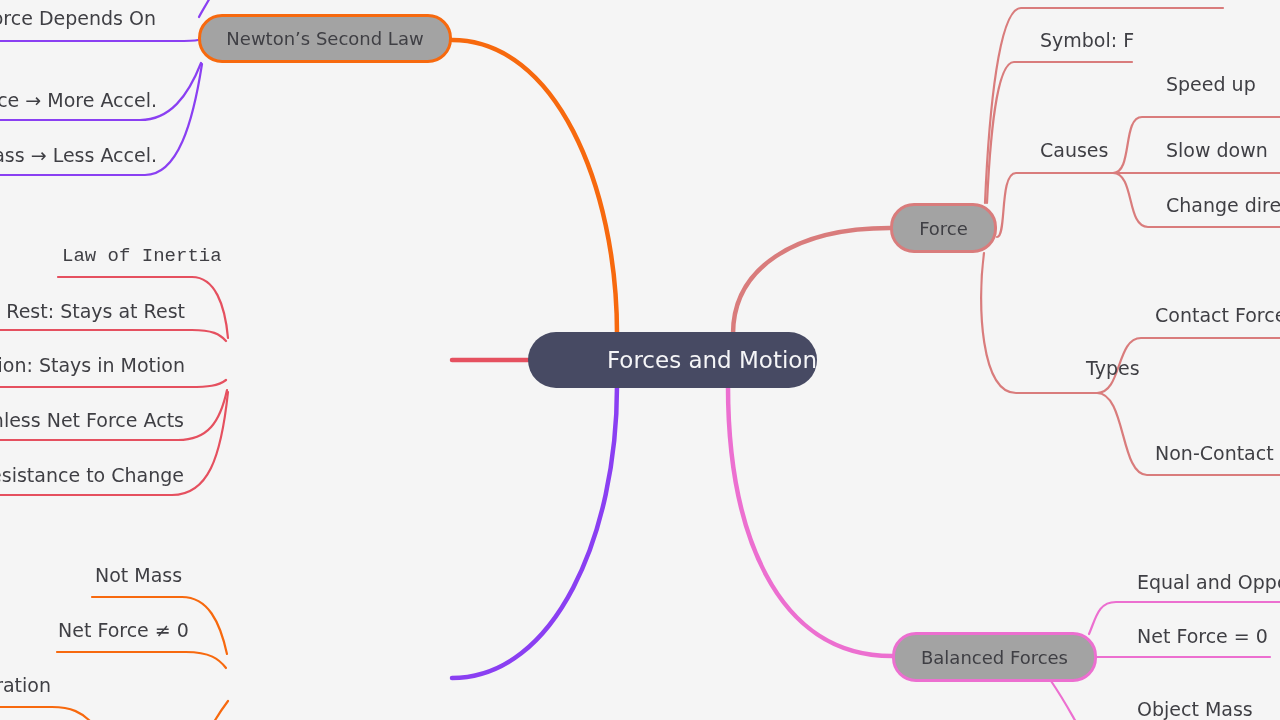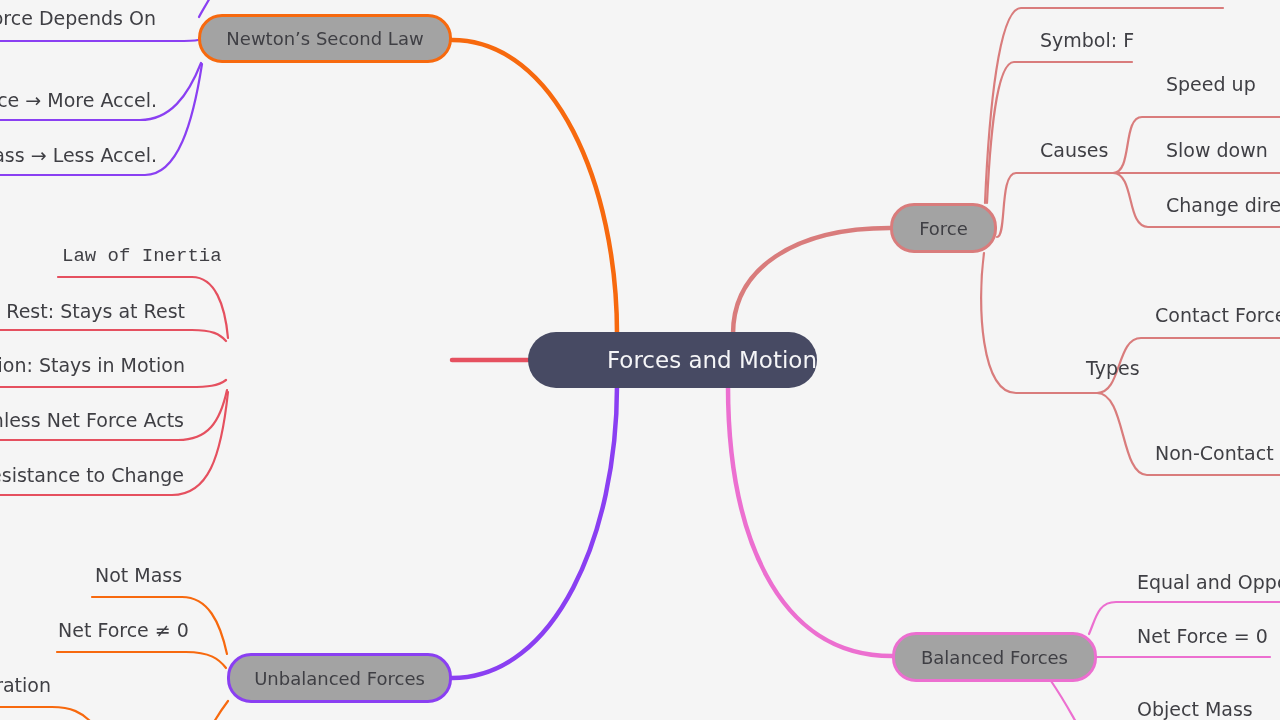--- a/index.html
+++ b/index.html
@@ -73,23 +73,20 @@
     <path class="edge-child" d="M1051,681 C1062,697 1068,708 1076,722" stroke="#ec6fd0"></path>
   </svg>
 
   <div class="root-node" style="left: 528px; top: 332px; width: 289px; height: 56px; background: rgb(71, 74, 99); color: rgb(245, 245, 247);">
     <span>Forces and Motion</span>
   </div>
 
   <div class="node" style="left: 198px; top: 14px; width: 254px; height: 49px; border-color: rgb(247, 105, 14);">
     <span>Newton’s Second Law</span>
   </div>
-  <div class="node" style="left: 227px; top: 653px; width: 225px; height: 50px; border-color: rgb(138, 63, 242);">
-    <span>Unbalanced Forces</span>
-  </div>
   <div class="node" style="left: 892px; top: 632px; width: 205px; height: 50px; border-color: rgb(236, 111, 208);">
     <span>Balanced Forces</span>
   </div>
   <div class="node" style="left: 890px; top: 203px; width: 107px; height: 50px; border-color: rgb(217, 124, 124);">
     <span>Force</span>
   </div>
 
   <div class="leaf r" style="right:1124px;top:6px;">Force Depends On</div>
   <div class="leaf r" style="right:1123px;top:88px;">More Force → More Accel.</div>
   <div class="leaf r" style="right:1123px;top:143px;">More Mass → Less Accel.</div>

